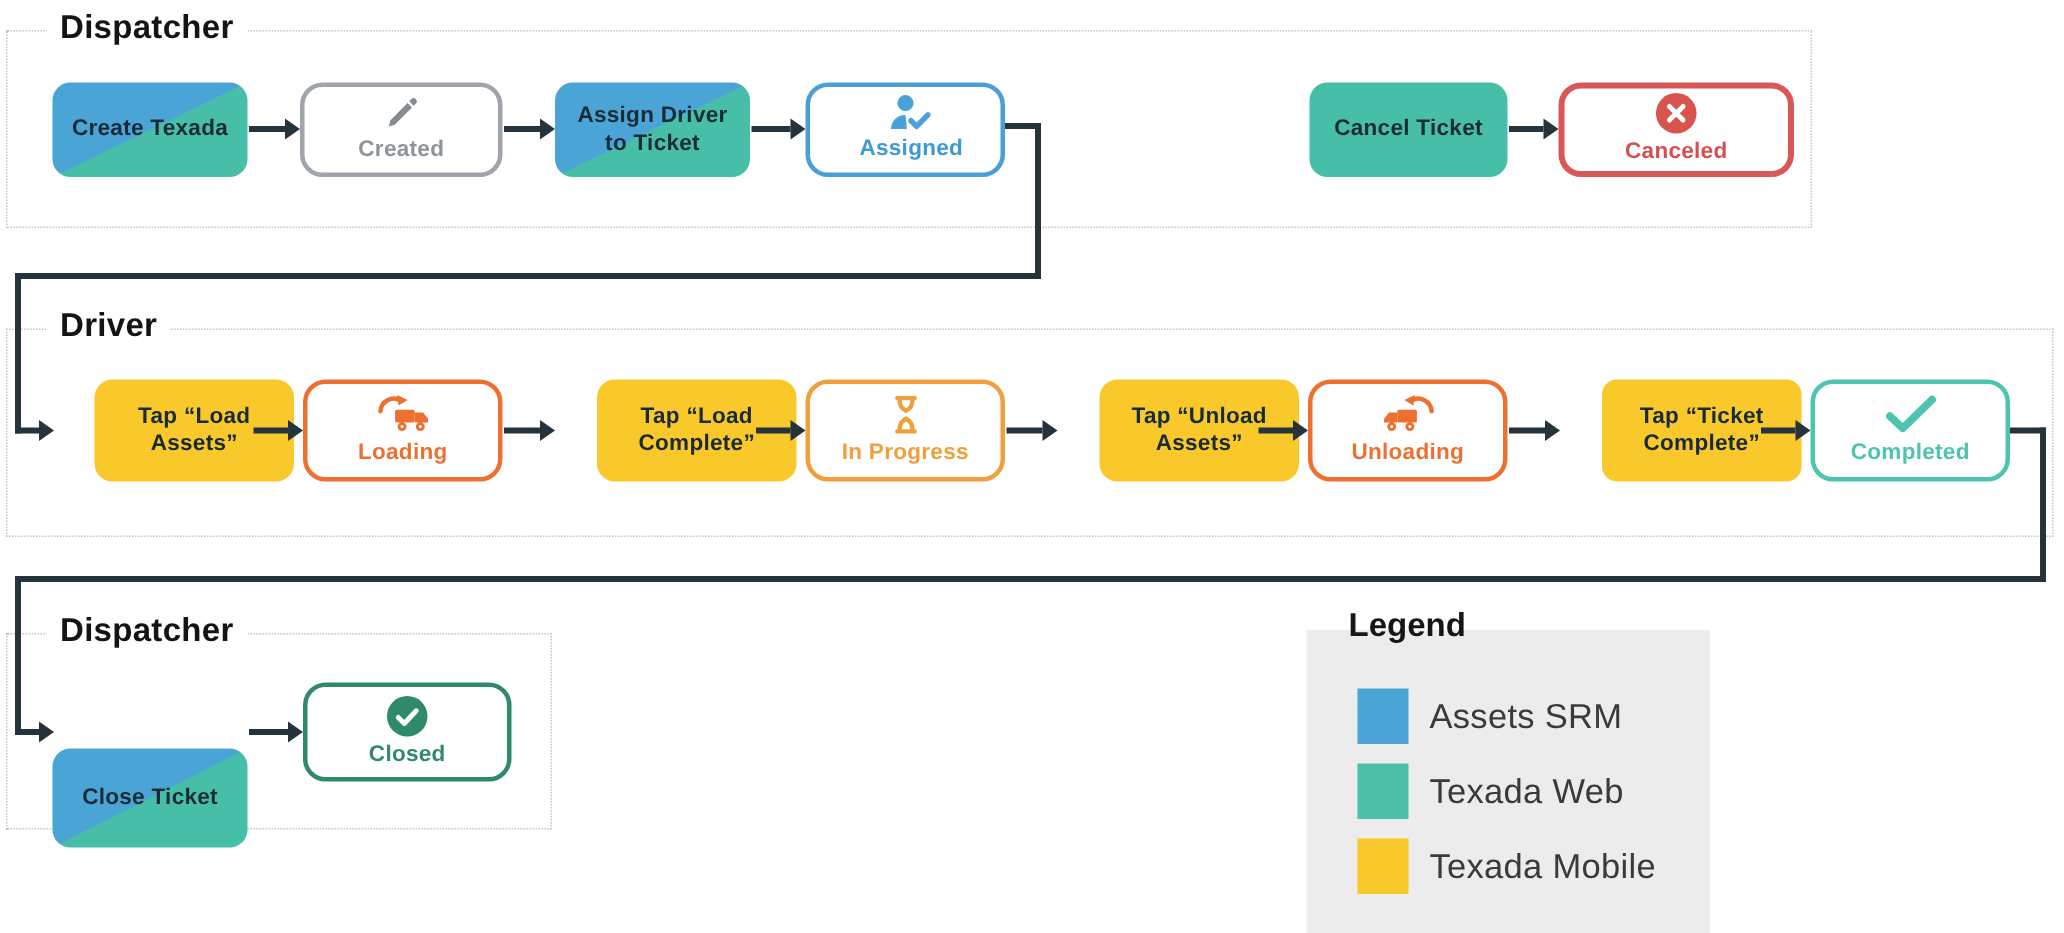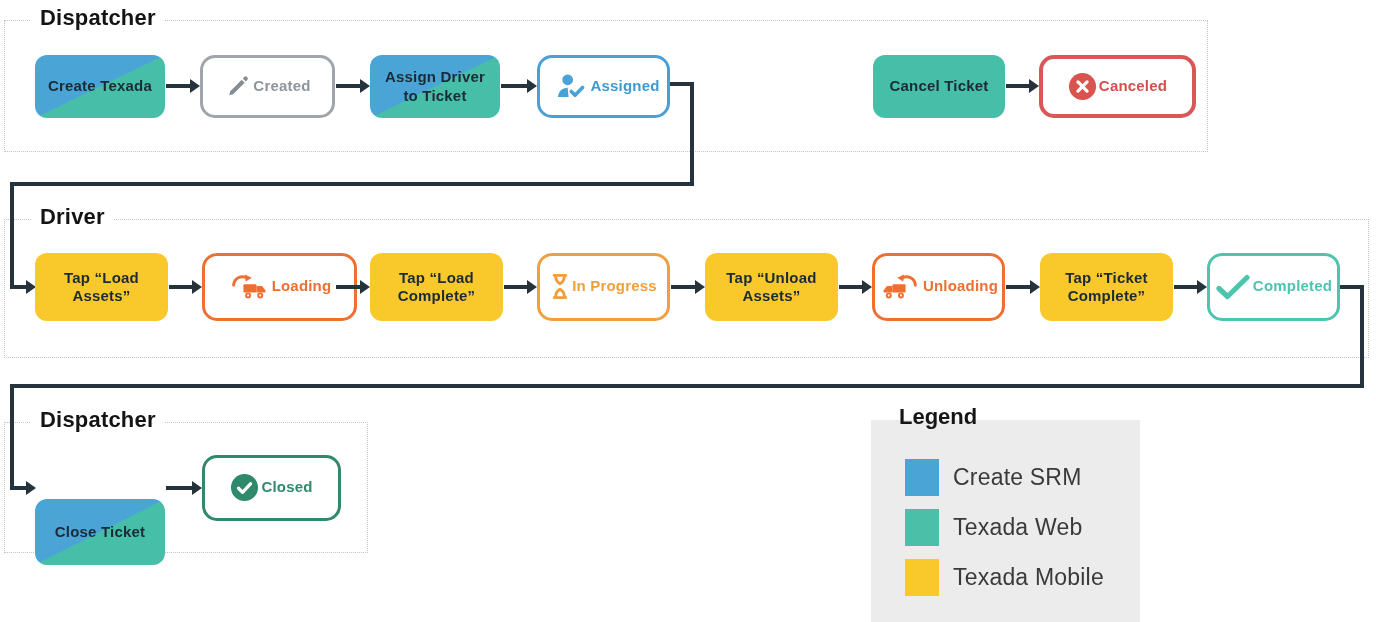--- a/index.html
+++ b/index.html
@@ -15,23 +15,23 @@
   #lane-driver { left:4px;  top:219px; width:1365px; height:139px; }
   #lane-bottom { left:4px;  top:422px; width:364px;  height:131px; }
 
   
   .node { position:absolute; display:flex; align-items:center; justify-content:center;
           text-align:center; font-weight:700; font-size:15px; line-height:1.22;
           color:#1b2b36; letter-spacing:.2px; }
   .filled { border-radius:12px; padding:4px 10px; }
   .split  { background:linear-gradient(to bottom right, #4AA5D6 49.6%, #47BFA8 50.4%); }
   .teal-fill   { background:#47BFA8; }
-  .yellow-fill { background:#F9C82B; }
-
-  .status { background:#fff; border-radius:15px; flex-direction:row; gap:2px; padding:6px 4px 7px; }
+  .yellow-fill { background:#F9C82B;margin-left:28px; }
+
+  .status { background:#fff; border-radius:15px; flex-direction:column; gap:2px; padding:6px 4px 7px; }
   .status .icon { display:flex; align-items:center; justify-content:center; height:30px; }
   .status .slabel { font-size:15px; font-weight:700; }
   .b-gray  { border:3px solid #9FA5AA; } .b-gray  .slabel { color:#8D949B; }
   .b-blue  { border:3px solid #4AA0D5;padding-left:12px; } .b-blue  .slabel { color:#3E9AD2; }
   .b-red   { border:4px solid #D95757; } .b-red   .slabel { color:#D44F4F; }
   .b-orange{ border:3px solid #EE7031; } .b-orange .slabel{ color:#EE7031; }
   .b-amber { border:3px solid #EFA03C; } .b-amber .slabel { color:#EFA03C; }
   .b-teal  { border:3px solid #4CC4AE; } .b-teal  .slabel { color:#4CC4AE; }
   .b-green { border:3px solid #2F8A6B; } .b-green .slabel { color:#2F8A6B; }
 
@@ -128,21 +128,21 @@
       </svg>
     </span>
     <span class="slabel">Canceled</span>
   </div>
 
   <div class="node filled yellow-fill r2" style="left:35px;width:133px;">
     <span>Tap “Load Assets”</span>
   </div>
   <div class="arr" style="left:169px;top:285px;width:23px;"></div>
 
-  <div class="node status b-orange r2" style="left:202px;width:155px;">
+  <div class="node status b-orange r2" style="left:202px;width:133px;">
     <span class="icon">
       <svg width="42" height="28" viewBox="0 0 42 30">
         <path d="M4.5 13A9.5 9.5 0 0 1 19 5.5" stroke="#EE7031" stroke-width="3.2" fill="none" stroke-linecap="round"></path>
         <path d="M16.5 1.5l7.5 3.5-6.5 4z" fill="#EE7031"></path>
         <rect x="15" y="12" width="14" height="9" rx="1.2" fill="#EE7031"></rect>
         <path d="M29 14h6l3.5 4.5V21H29z" fill="#EE7031"></path>
         <circle cx="20" cy="24" r="3.2" fill="#EE7031"></circle>
           <circle cx="20" cy="24" r="1.1" fill="#fff"></circle>
         <circle cx="33" cy="24" r="3.2" fill="#EE7031"></circle>
           <circle cx="33" cy="24" r="1.1" fill="#fff"></circle>
@@ -182,21 +182,21 @@
         <circle cx="20" cy="24" r="3.2" fill="#EE7031"></circle>
           <circle cx="20" cy="24" r="1.1" fill="#fff"></circle>
         <circle cx="33" cy="24" r="3.2" fill="#EE7031"></circle>
           <circle cx="33" cy="24" r="1.1" fill="#fff"></circle>
       </svg>
     </span>
     <span class="slabel">Unloading</span>
   </div>
   <div class="arr" style="left:1006px;top:285px;width:24px;"></div>
 
-  <div class="node filled yellow-fill r2" style="left:1040px;width:133px;">
+  <div class="node filled yellow-fill r2" style="left:1040px;width:133px;border-radius:10px;">
     <span>Tap “Ticket Complete”</span>
   </div>
   <div class="arr" style="left:1174px;top:285px;width:23px;"></div>
 
   <div class="node status b-teal r2" style="left:1207px;width:133px;">
     <span class="icon">
       <svg width="36" height="26" viewBox="0 0 36 26">
         <path d="M4 14.5l8.5 8L32 3.5" stroke="#4CC4AE" stroke-width="5.2" fill="none" stroke-linecap="round" stroke-linejoin="round"></path>
       </svg>
     </span>
@@ -216,21 +216,21 @@
       </svg>
     </span>
     <span class="slabel">Closed</span>
   </div>
 
   <div id="legend-panel"></div>
   <div id="legend-title">Legend</div>
 
   <div class="legend-item" id="legend-item-0">
     <span class="legend-swatch sw-blue"></span>
-    <span class="legend-label">Create SRM</span>
+    <span class="legend-label">Assets SRM</span>
   </div>
   <div class="legend-item" id="legend-item-1">
     <span class="legend-swatch sw-teal"></span>
     <span class="legend-label">Texada Web</span>
   </div>
   <div class="legend-item" id="legend-item-2">
     <span class="legend-swatch sw-yellow"></span>
     <span class="legend-label">Texada Mobile</span>
   </div>
 

